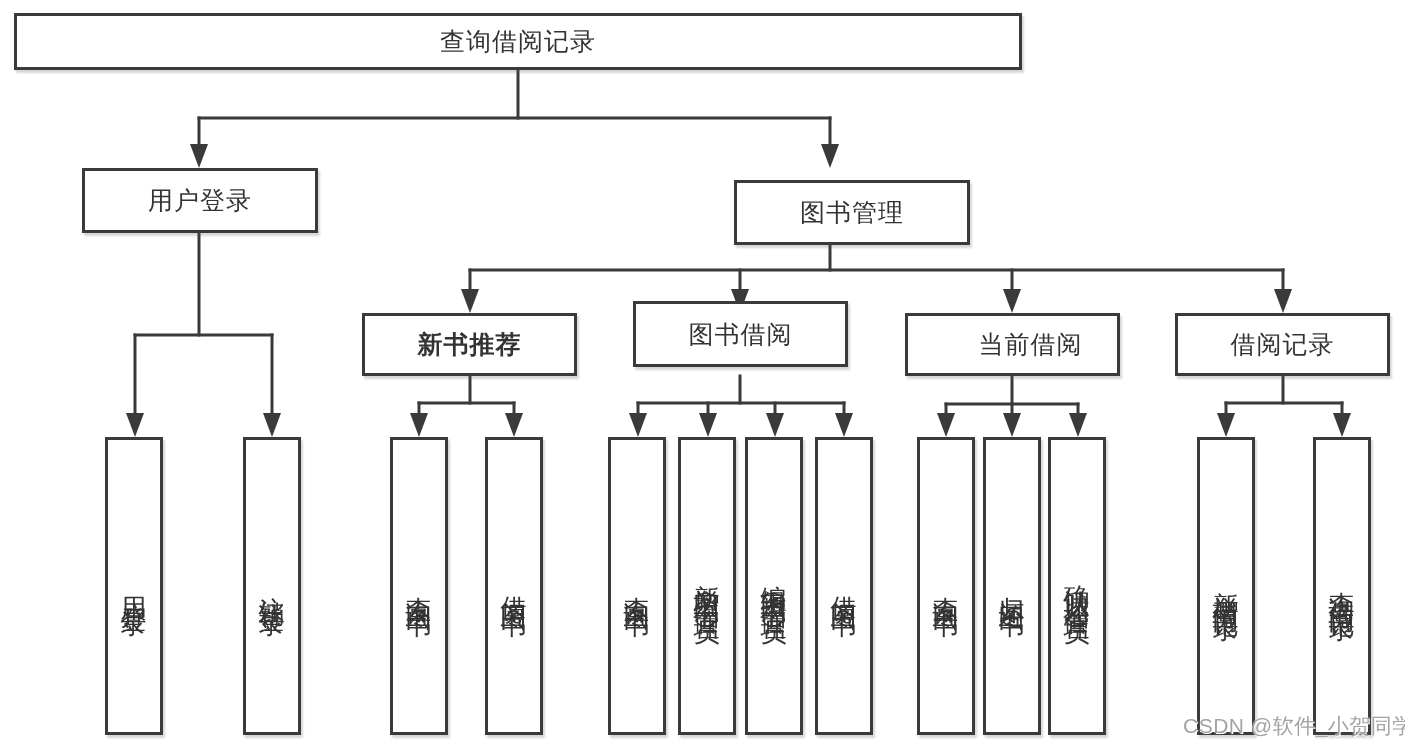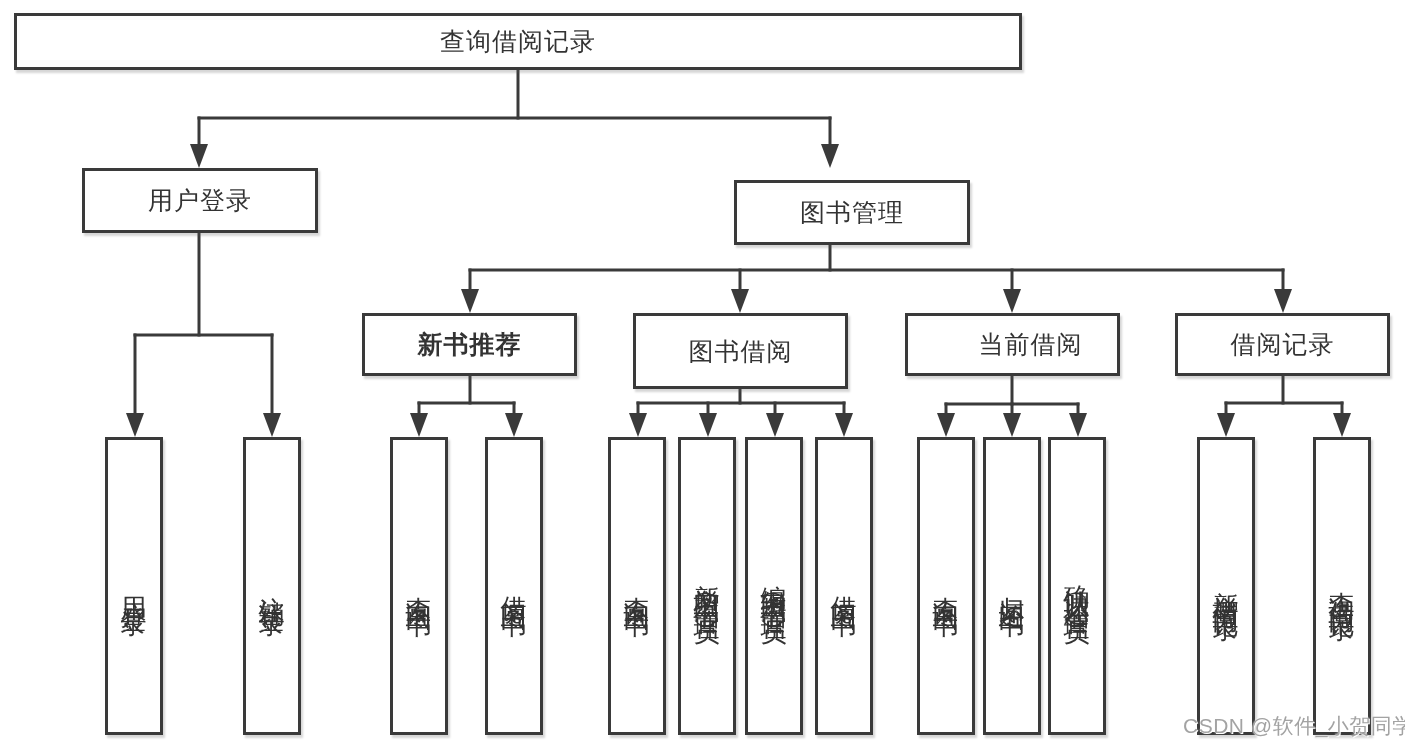--- a/index.html
+++ b/index.html
@@ -42,21 +42,21 @@
     letter-spacing: 5px;
     line-height: 1;
     color: #333333;
     white-space: nowrap;
   }
   
   #n-root  { left: 14px;  top: 13px;  width: 1008px; height: 57px; }
   #n-login { left: 82px;  top: 168px; width: 236px;  height: 65px; }
   #n-mgmt  { left: 712px; top: 180px; width: 236px;  height: 65px; margin-left: 22px; }
   #n-newrec { left: 362px;  top: 313px; width: 215px; height: 63px; font-weight: bold; }
-  #n-borrow { left: 633px;  top: 313px; width: 215px; height: 76px; align-items: center; }
+  #n-borrow { left: 633px;  top: 301px; width: 215px; height: 66px; align-items: center; }
   #n-current{ left: 905px;  top: 313px; width: 215px; height: 63px; padding-left: 36px; }
   #n-records{ left: 1175px; top: 313px; width: 215px; height: 63px; font-family: Liberation Mono, monospace; }
   
   #n-v1  { left: 105px; }  #n-v2  { left: 243px; }
   #n-v3  { left: 390px; }  #n-v4  { left: 485px; }
   #n-v5  { left: 608px; }  #n-v6  { left: 678px; }
   #n-v7  { left: 745px; }  #n-v8  { left: 815px; }
   #n-v9  { left: 917px; }  #n-v10 { left: 983px; }
   #n-v11 { left: 1048px; } #n-v12 { left: 1197px; }
   #n-v13 { left: 1313px; }

